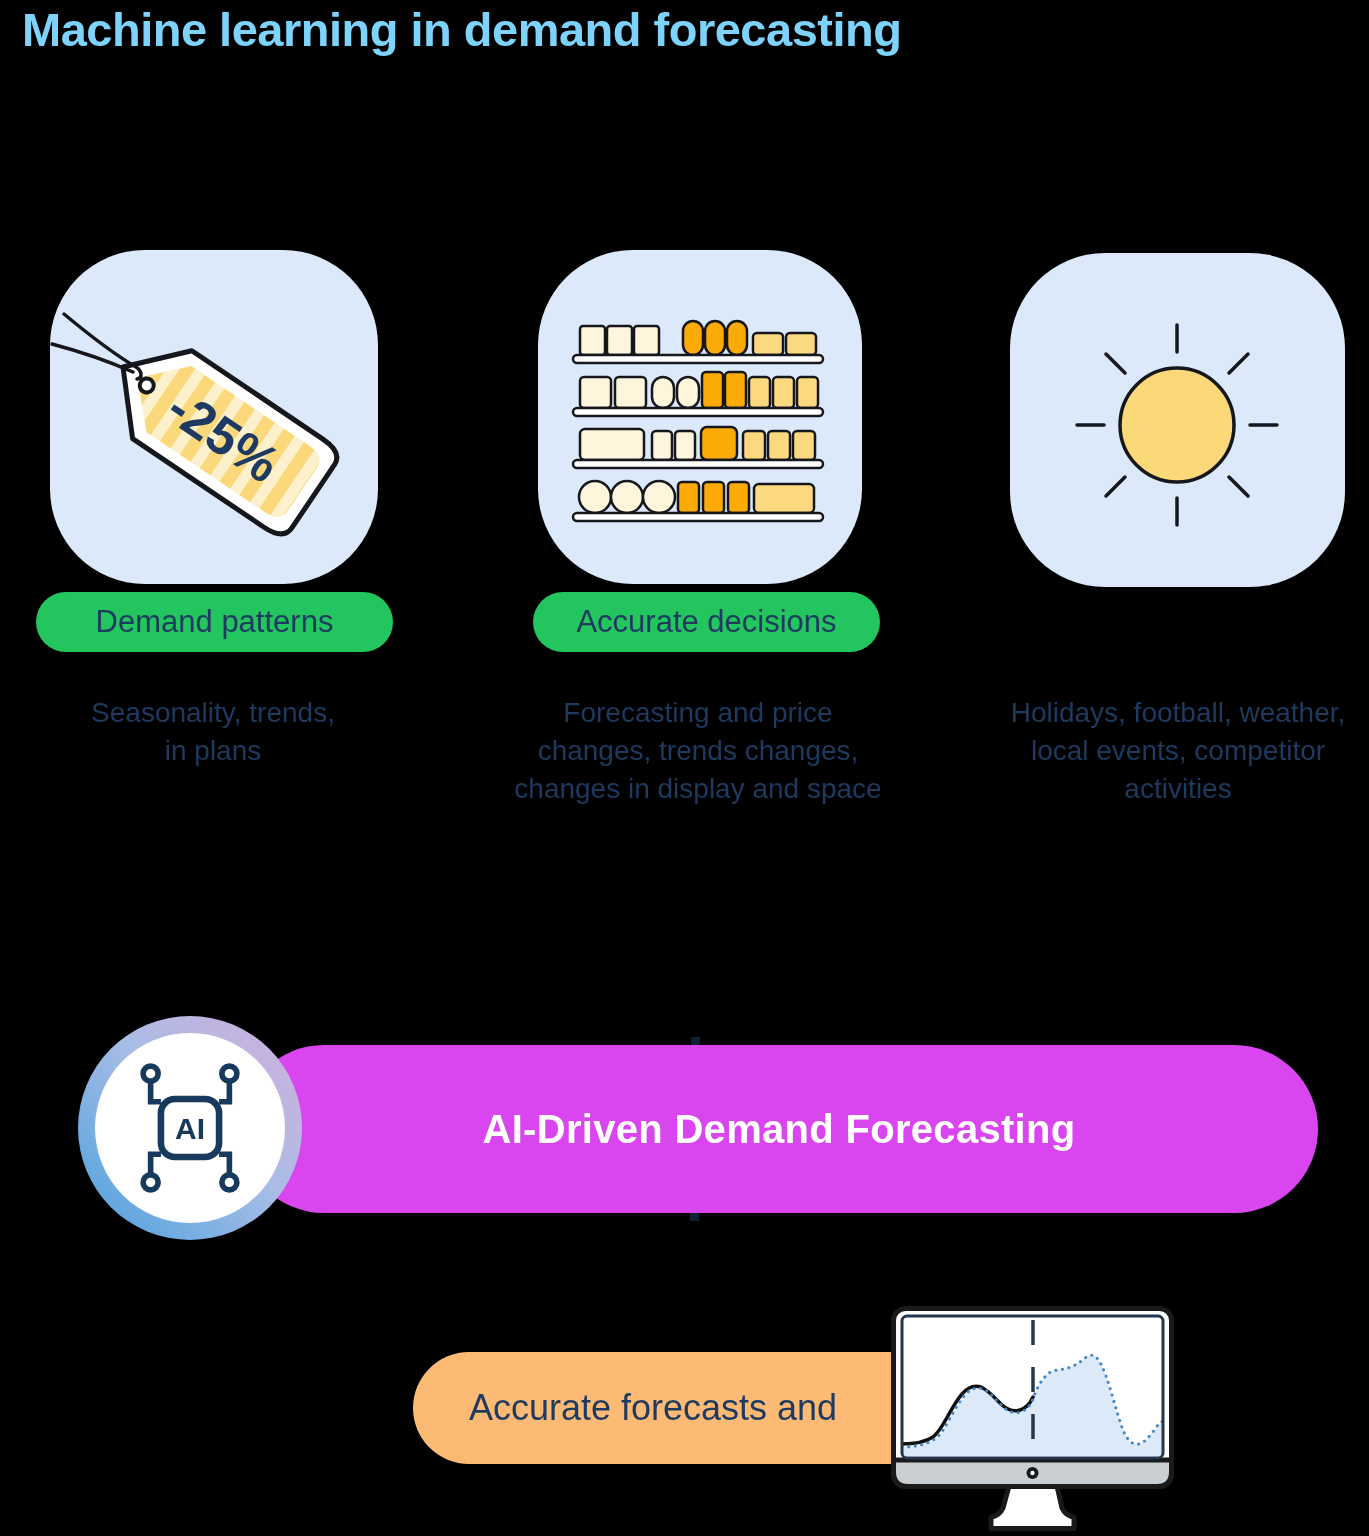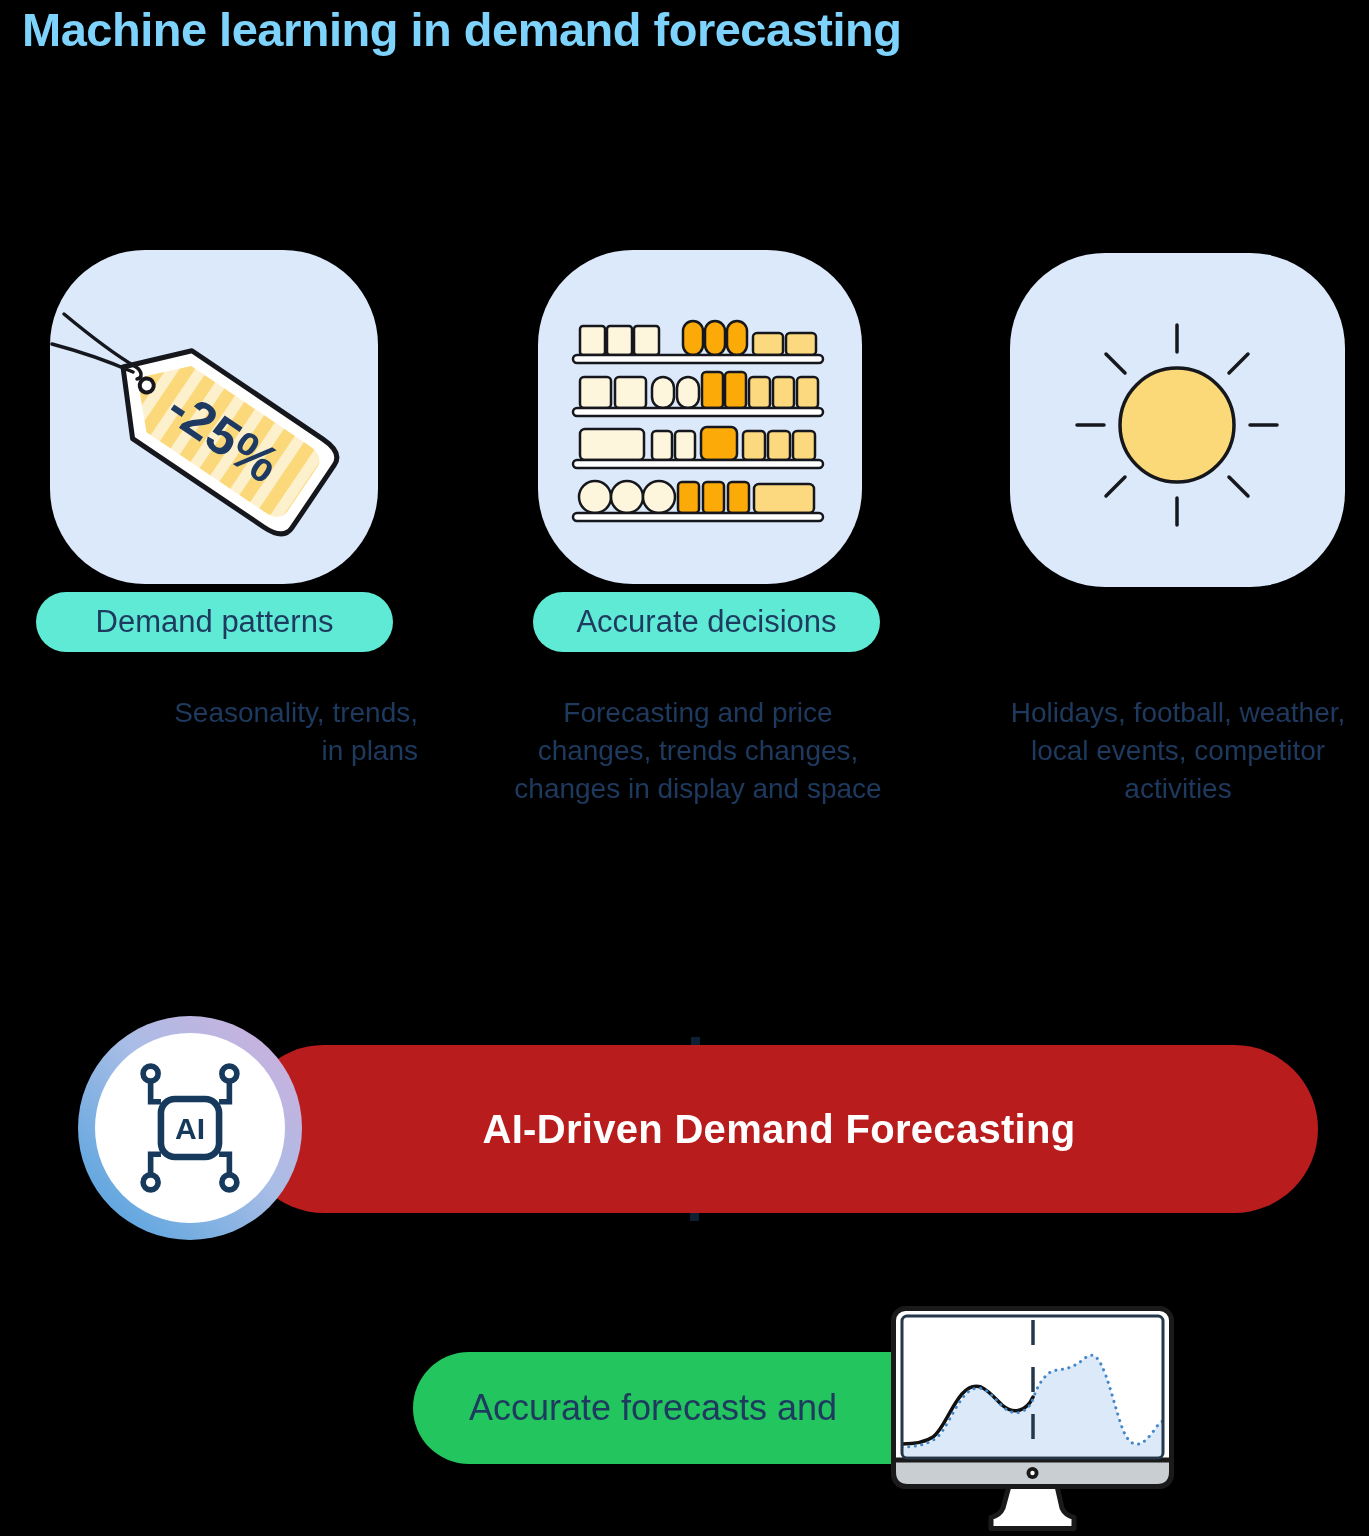--- a/index.html
+++ b/index.html
@@ -15,55 +15,55 @@
   .card {
     position:absolute; top:250px; height:334px;
     background:#dbe9fa; border-radius:95px;
   }
   .card svg { position:absolute; left:0; top:0; }
   #card-1 { left:50px;  width:328px; }
   #card-2 { left:538px; width:324px; }
   #card-3 { left:1010px; width:335px; top:253px; }
   .pill {
     position:absolute; top:592px; height:60px; border-radius:30px;
-    background:#5eead4; display:flex; align-items:center; justify-content:center;
+    background:#22c55e; display:flex; align-items:center; justify-content:center;
     font-size:31px; font-weight:500; color:#1e3a5f;
   }
   #pill-1 { left:36px;  width:357px; }
   #pill-2 { left:533px; width:347px; }
   #pill-3 { left:1006px; width:347px; }
   .desc {
     position:absolute; top:694px; text-align:center;
     font-size:28px; line-height:38px; font-weight:500; color:#1e3a5f;
   }
-  #desc-1 { left:26px;  width:392px;text-align:right; }
+  #desc-1 { left:17px;  width:392px; }
   #desc-2 { left:498px; width:400px; }
   #desc-3 { left:978px; width:400px; }
   .banner {
     position:absolute; left:240px; top:1045px; width:1078px; height:168px;
-    background:#b91c1c; border-radius:84px; z-index:1;
+    background:#d946ef; border-radius:84px; z-index:1;
     display:flex; align-items:center; justify-content:center;
   }
   .banner-label { font-size:40px; font-weight:bold; color:#ffffff; letter-spacing:0.3px; }
   .arrow-stub { position:absolute; width:9px; background:#0d2034; z-index:0; }
   #stub-top    { left:691px; top:1037px; height:9px; }
   #stub-bottom { left:690px; top:1211px; height:10px; }
   .ai-circle {
     position:absolute; left:78px; top:1016px; width:224px; height:224px;
     border-radius:50%; z-index:2;
     background:linear-gradient(45deg, #57a4de 8%, #a9bde6 55%, #ccb0dd 92%);
     display:flex; align-items:center; justify-content:center;
   }
   .ai-circle-inner {
     width:190px; height:190px; border-radius:50%; background:#fff;
     display:flex; align-items:center; justify-content:center;
   }
   .result-pill {
     position:absolute; left:413px; top:1352px; width:570px; height:112px;
-    background:#22c55e; border-radius:56px; z-index:1;
+    background:#fdba74; border-radius:56px; z-index:1;
     display:flex; align-items:center;
   }
   .result-text {
     width:480px; text-align:center;
     font-size:36px; line-height:50px; font-weight:500; color:#1e3a5f;
   }
   .monitor { position:absolute; left:890px; top:1302px; z-index:2; }
 </style>
 </head>
 <body>

